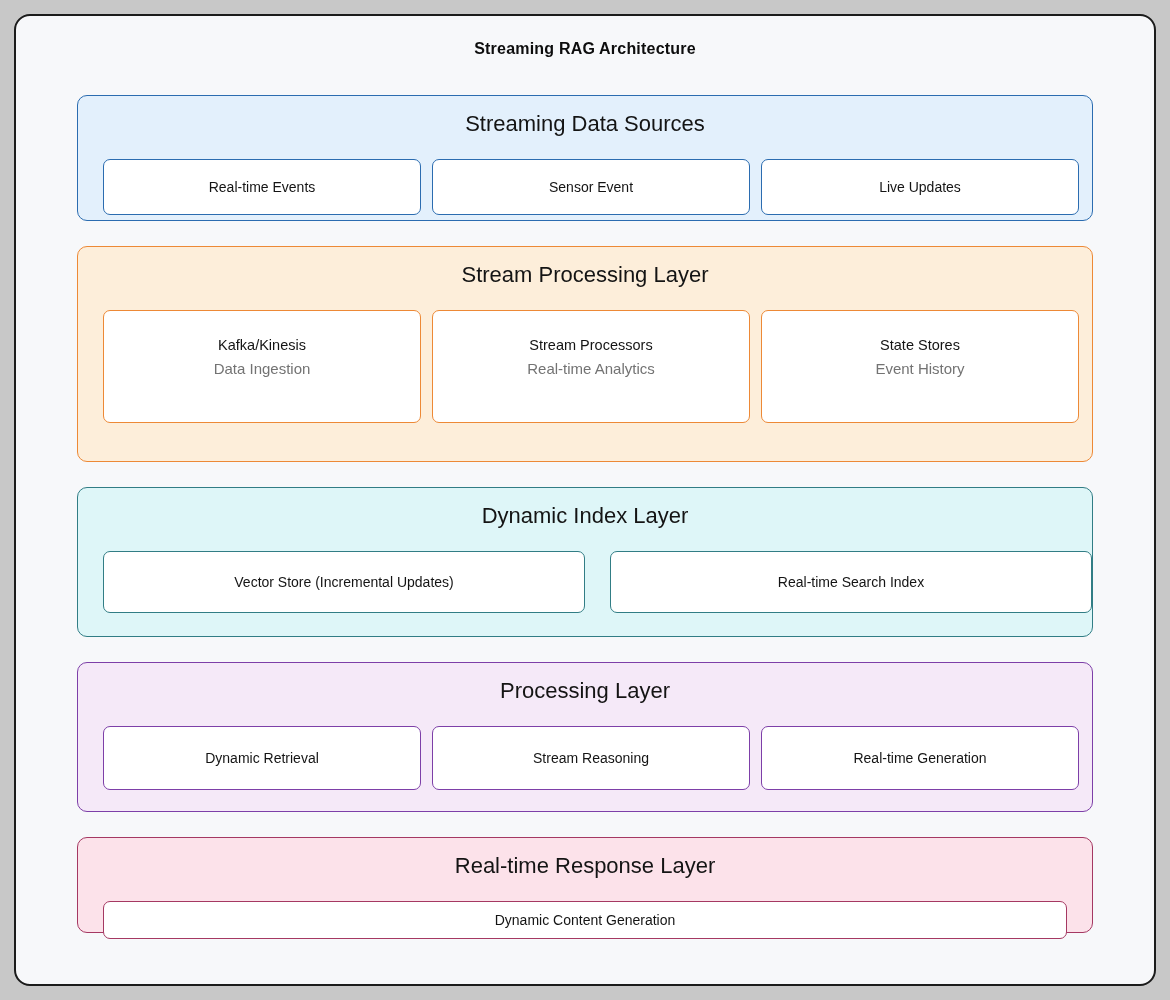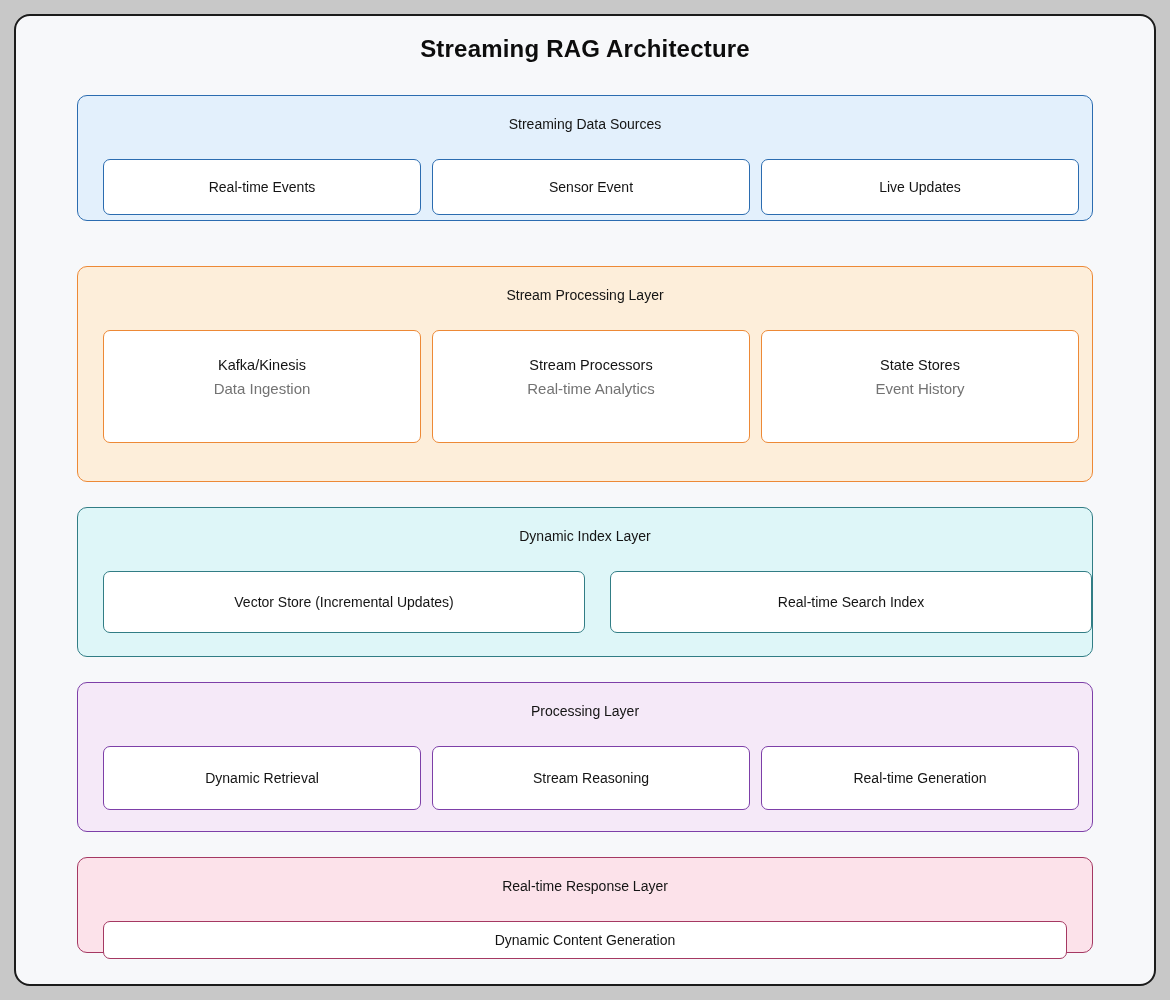--- a/index.html
+++ b/index.html
@@ -16,42 +16,42 @@
     position: absolute;
     left: 14px; top: 14px; right: 14px; bottom: 14px;
     background: var(--bg, #f7f8fa);
     border: 2px solid var(--border, #1b1b1b);
     border-radius: 16px;
     box-sizing: border-box;
   }
   .main-title {
     margin-top: 20px;
     text-align: center;
-    font-size: 24px;
+    font-size: 16px;
     font-weight: 700;
     line-height: 26px;
     color: #0d0d0d;
     letter-spacing: 0.2px;
   }
   .layers {
     margin: 33px 61px 0 61px;
     display: flex;
     flex-direction: column;
     gap: 25px;
   }
   .layer {
     box-sizing: border-box;
     background: var(--bg);
     border: 1.5px solid var(--border);
     border-radius: 10px;
   }
   .layer-title {
     padding-top: 18px;
     text-align: center;
-    font-size: 14px;
+    font-size: 22px;
     font-weight: 400;
     line-height: 20px;
     color: #141414;
   }
   .row {
     display: flex;
     margin-top: 25px;
   }
   .row-3 { padding: 0 13px 0 25px; gap: 11px; }
   .row-2 { padding: 0 0 8px 25px;  gap: 25px; justify-content: flex-end; }
@@ -65,21 +65,21 @@
     display: flex;
     align-items: center;
     justify-content: center;
     font-size: 14px;
     line-height: 17px;
     color: #141414;
     text-align: center;
   }
   .layer-sources  { height: 126px; }
   .layer-sources .node { height: 56px; }
-  .layer-stream   { height: 216px; margin-top: 20px; }
+  .layer-stream   { height: 216px; }
   .layer-stream .node {
     height: 113px;
     flex-direction: column;
     justify-content: flex-start;
     padding-top: 24px;
   }
   .node-title { font-size: 14.5px; line-height: 20px; }
   .node-sub   { font-size: 15px; line-height: 16px; margin-top: 6px; color: #737373; }
   .layer-index    { height: 150px; }
   .layer-index .node { height: 62px; }

